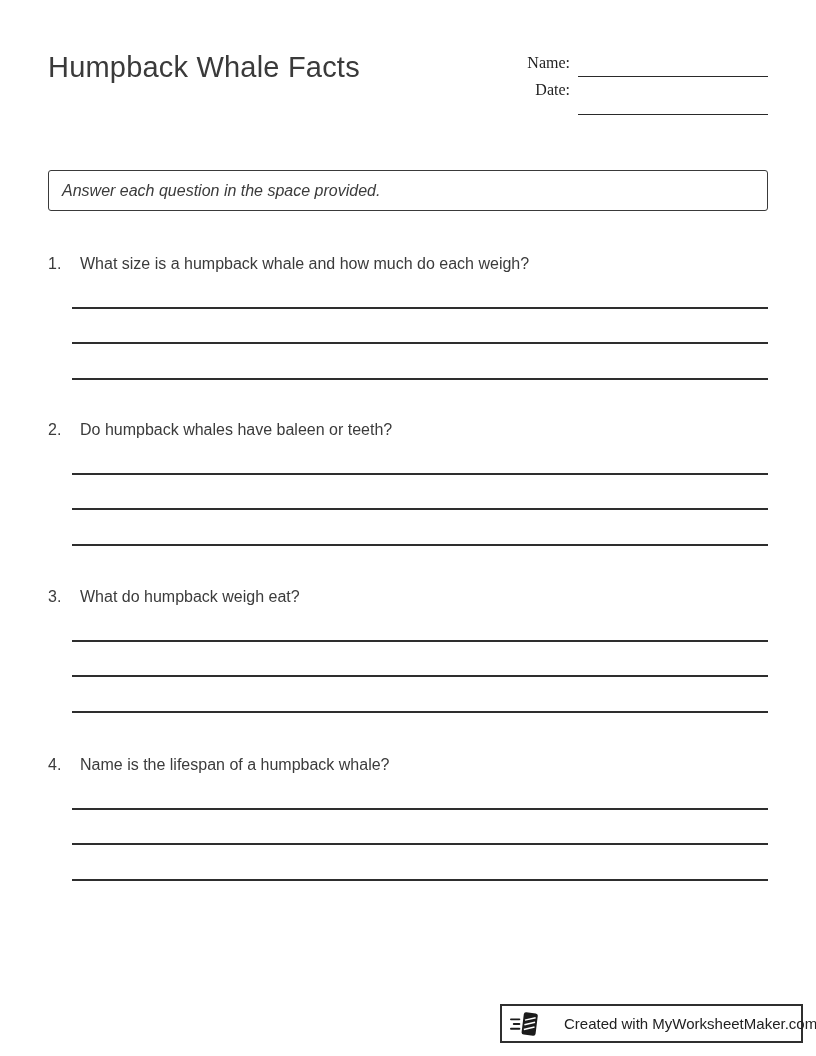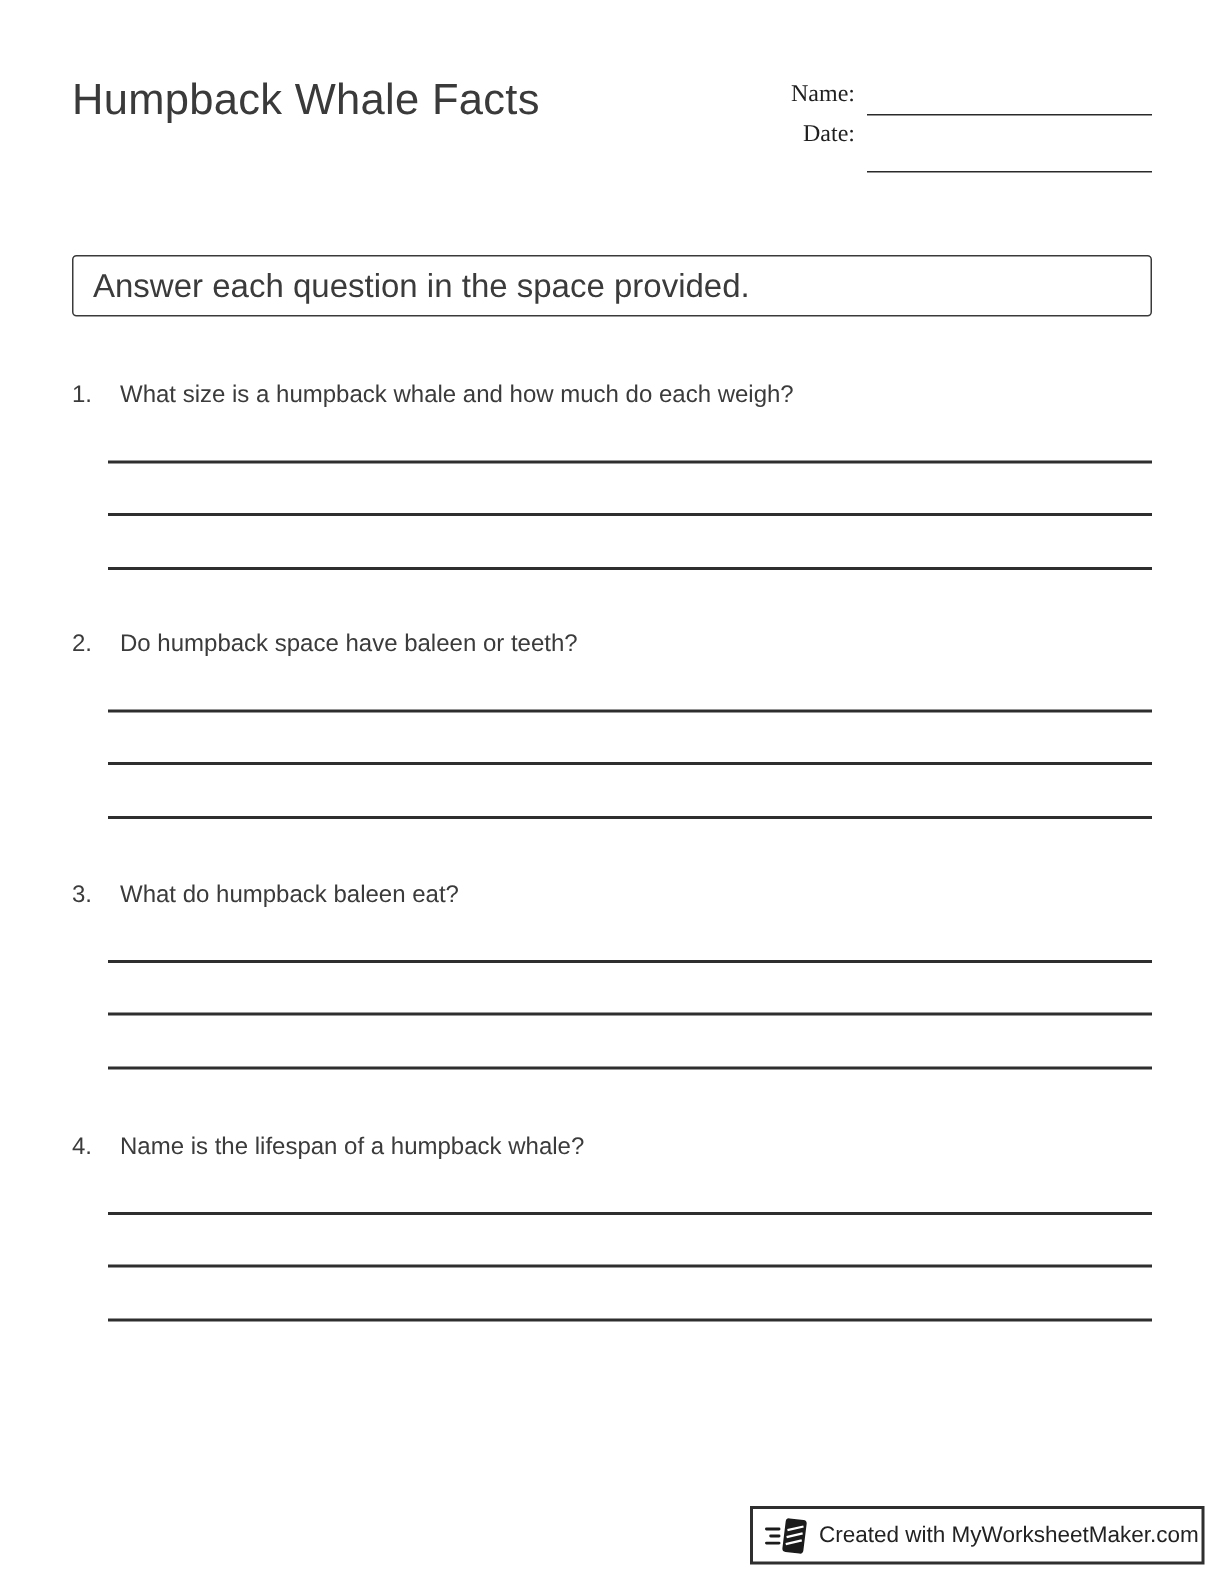--- a/index.html
+++ b/index.html
@@ -56,22 +56,23 @@
   
   .instruction-box {
     position: absolute;
     left: 48px; top: 170px;
     width: 720px; height: 41px;
     border: 1.5px solid #3a3a3a;
     border-radius: 3px;
     display: flex;
     align-items: center;
     padding-left: 13px;
-    font-size: 22px;
+    font-size: 16px;
     color: #3b3b3b;
+    font-style: italic;
   }
 
   
   .question {
     position: absolute;
     left: 48px;
     width: 720px;
     height: 140px;
   }
   .q1 { top: 254px; }
@@ -113,21 +114,21 @@
   .footer-logo {
     width: 32px; height: 30px;
     flex: 0 0 32px;
     display: inline-flex;
     align-items: center;
     justify-content: center;
   }
   .footer-credit {
     font-size: 15px;
     color: #222222;
-    margin-left: 5px;
+    margin-left: 23px;
     white-space: nowrap;
   }
 </style>
 </head>
 <body>
 
 <div class="page">
 
   <h1 class="title">Humpback Whale Facts</h1>
 
@@ -147,31 +148,31 @@
       <span class="q-text">What size is a humpback whale and how much do each weigh?</span>
     </div>
     <div class="answer-line al-1"></div>
     <div class="answer-line al-2"></div>
     <div class="answer-line al-3"></div>
   </div>
 
   <div class="question q2">
     <div class="q-row">
       <span class="q-num">2.</span>
-      <span class="q-text">Do humpback space have baleen or teeth?</span>
+      <span class="q-text">Do humpback whales have baleen or teeth?</span>
     </div>
     <div class="answer-line al-1"></div>
     <div class="answer-line al-2"></div>
     <div class="answer-line al-3"></div>
   </div>
 
   <div class="question q3">
     <div class="q-row">
       <span class="q-num">3.</span>
-      <span class="q-text">What do humpback baleen eat?</span>
+      <span class="q-text">What do humpback weigh eat?</span>
     </div>
     <div class="answer-line al-1"></div>
     <div class="answer-line al-2"></div>
     <div class="answer-line al-3"></div>
   </div>
 
   <div class="question q4">
     <div class="q-row">
       <span class="q-num">4.</span>
       <span class="q-text">Name is the lifespan of a humpback whale?</span>

